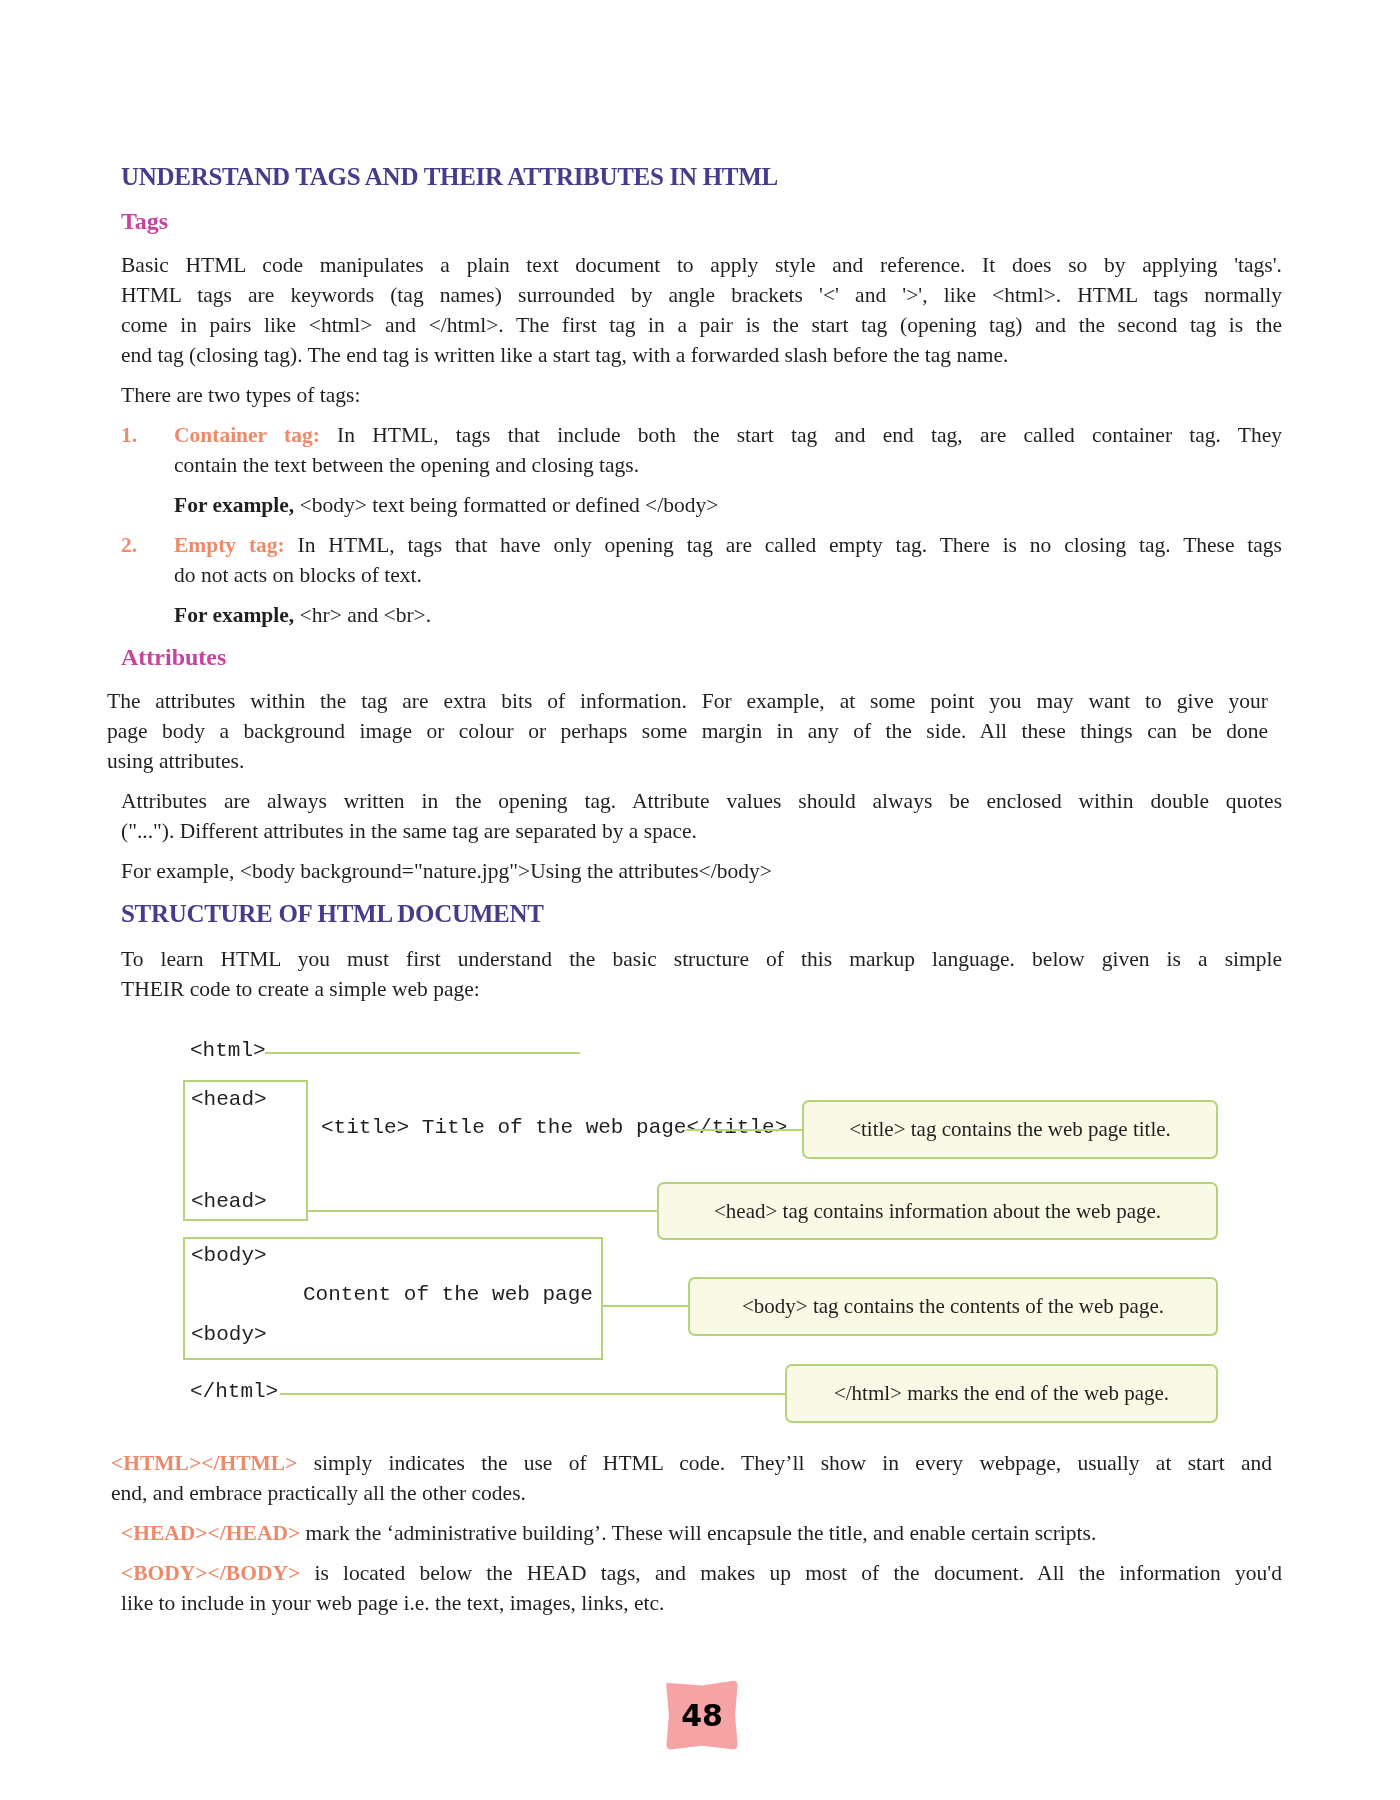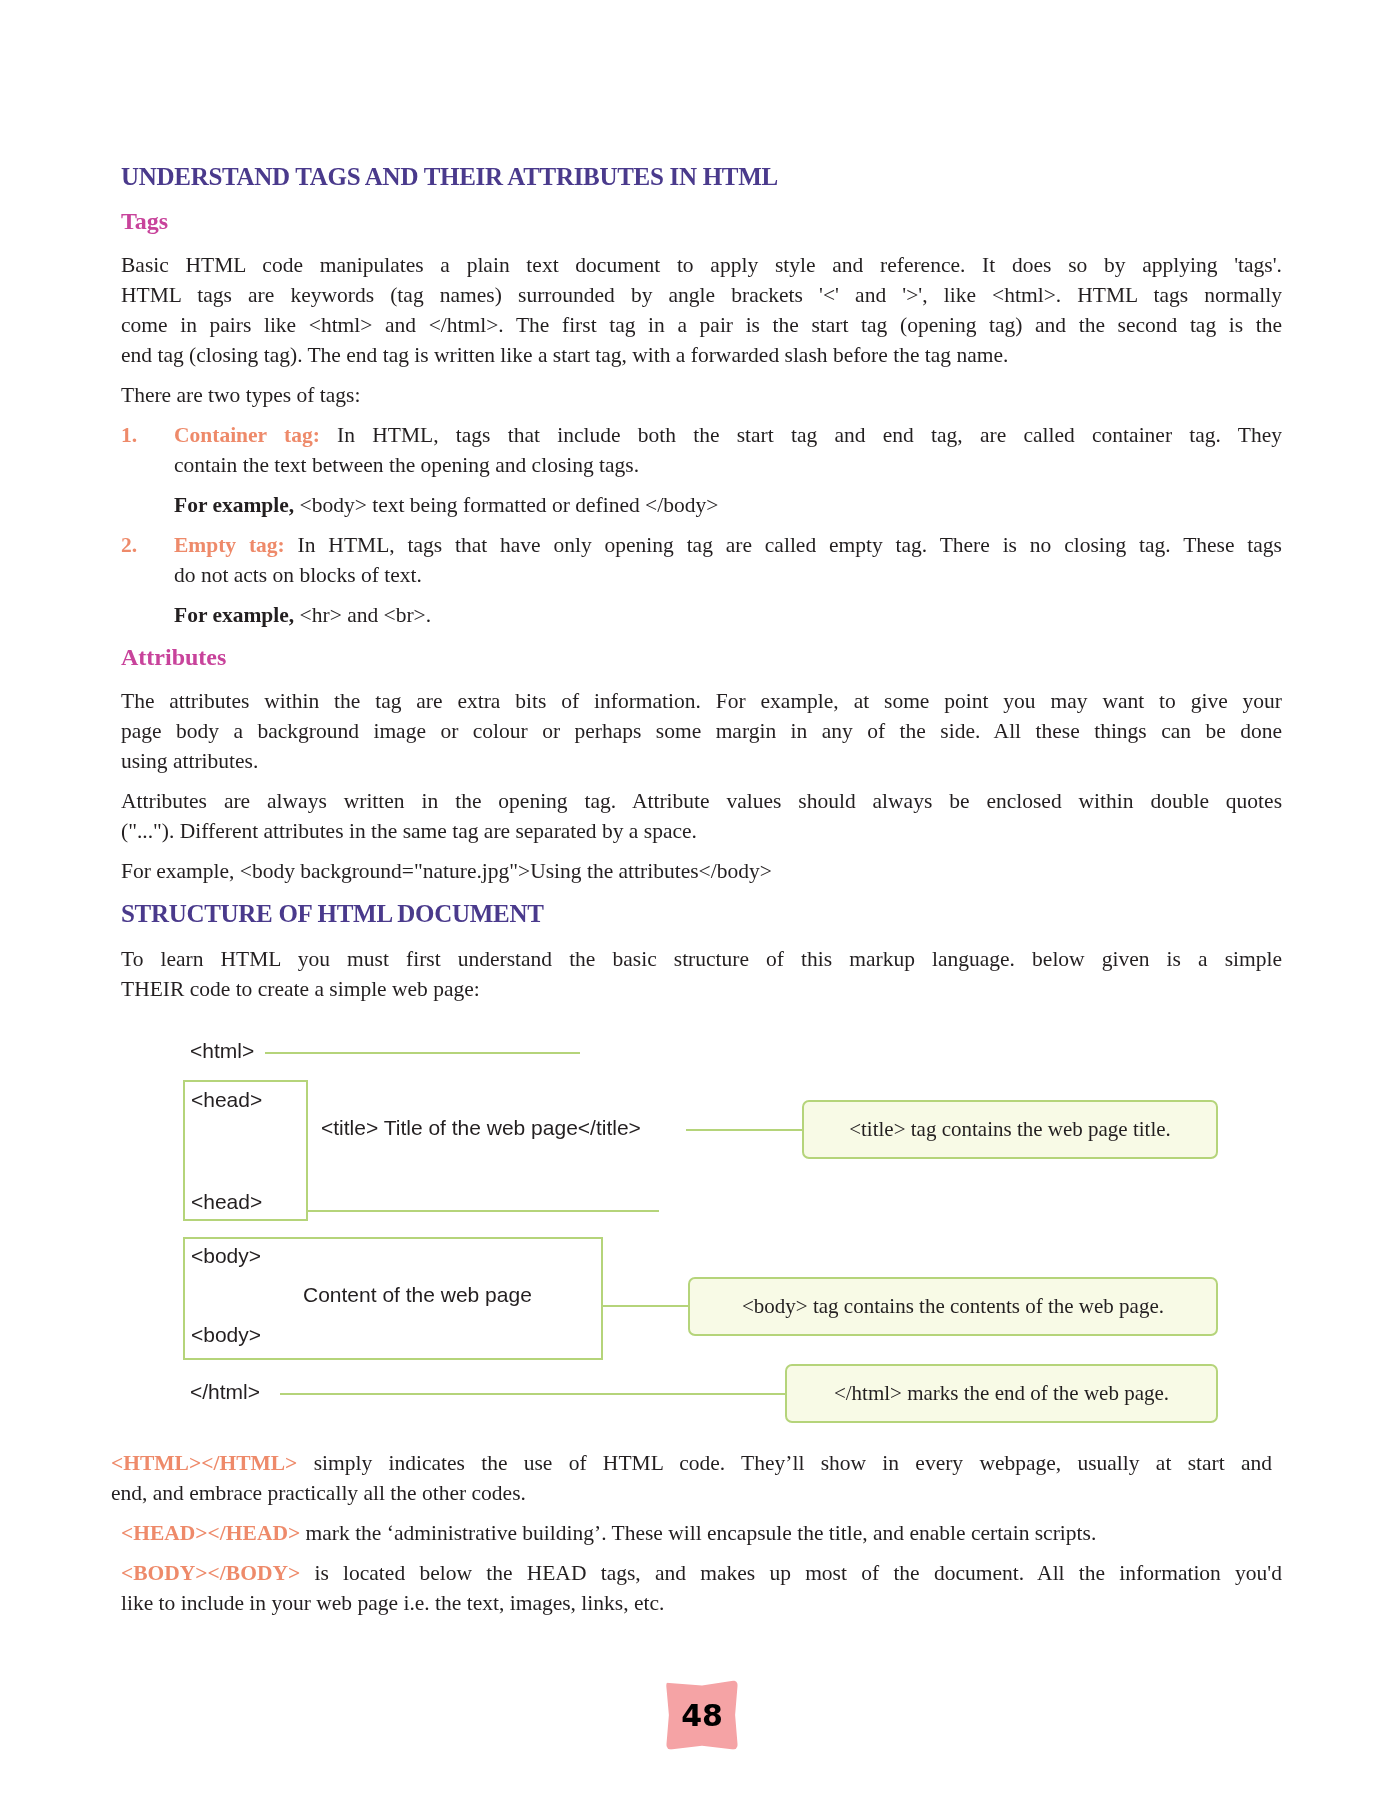--- a/index.html
+++ b/index.html
@@ -11,21 +11,21 @@
         font-size:25px; letter-spacing:-0.3px; white-space:nowrap; }
   .h2 { font-family:"Liberation Serif", serif; font-weight:bold; color:#c8439b; font-size:24px; }
   .p { font-family:"Liberation Serif", serif; font-size:21.5px; line-height:30px;
        text-align:justify; color:#231f20; }
   .p .line { display:block; white-space:nowrap; text-align-last:justify; }
   .p .line.last { text-align-last:left; }
   .accent { color:#ee8a6a; font-weight:bold; }
   .bold { font-weight:bold; }
   .num { color:#ee8a6a; font-weight:bold; font-family:"Liberation Serif", serif; font-size:21.5px; }
   
-  .dtext { font-family:Liberation Sans, sans-serif; font-size:21px; color:#231f20; white-space:nowrap; }
+  .dtext { font-family:Liberation Mono, monospace; font-size:21px; color:#231f20; white-space:nowrap; }
   .hline { position:absolute; height:2px; background:#b5d47a; }
   .frame { position:absolute; border:2px solid #b5d47a; box-sizing:border-box; background:#fff; }
   .callout { position:absolute; border:2px solid #b5d47a; border-radius:7px; background:#f8fae6;
              box-sizing:border-box; display:flex; align-items:center; justify-content:center;
              font-family:"Liberation Serif", serif; font-size:21px; color:#231f20; white-space:nowrap; }
   .badge { position:absolute; left:666px; top:1680px; width:72px; height:70px; background:#f5a3a5;
            border-radius:6px; clip-path:polygon(0% 4%, 50% 8%, 100% 0%, 96% 50%, 100% 100%, 50% 94%, 0% 100%, 4% 50%);
            display:flex; align-items:center; justify-content:center;
            font-family:"DejaVu Sans", sans-serif; font-weight:bold; font-size:30px; color:#000000; }
 </style>
@@ -64,21 +64,21 @@
       <span class="line"><span class="accent">Empty tag:</span><span> In HTML, tags that have only opening tag are called empty tag. There is no closing tag. These tags</span></span>
       <span class="line last">do not acts on blocks of text.</span>
     </div>
     <div class="p abs" style="left:53px; top:70px; white-space:nowrap;">
       <span class="bold">For example,</span><span> &lt;hr&gt; and &lt;br&gt;.</span>
     </div>
   </div>
 
   <div class="abs h2" style="left:121px; top:644px;">Attributes</div>
 
-  <div class="abs p" style="left:121px; top:686px; width:1161px;">
+  <div class="abs p" style="left:107px; top:686px; width:1161px;">
     <span class="line">The attributes within the tag are extra bits of information. For example, at some point you may want to give your</span>
     <span class="line">page body a background image or colour or perhaps some margin in any of the side. All these things can be done</span>
     <span class="line last">using attributes.</span>
   </div>
 
   <div class="abs p" style="left:121px; top:786px; width:1161px;">
     <span class="line">Attributes are always written in the opening tag. Attribute values should always be enclosed within double quotes</span>
     <span class="line last">("..."). Different attributes in the same tag are separated by a space.</span>
   </div>
 
@@ -98,20 +98,21 @@
 
     <div class="frame" style="left:183px; top:1080px; width:125px; height:141px;"></div>
     <div class="abs dtext" style="left:191px; top:1088px;">&lt;head&gt;</div>
     <div class="abs dtext" style="left:191px; top:1190px;">&lt;head&gt;</div>
 
     <div class="abs dtext" style="left:321px; top:1116px;">&lt;title&gt; Title of the web page&lt;/title&gt;</div>
     <div class="hline" style="left:686px; top:1129px; width:118px;"></div>
     <div class="callout" style="left:802px; top:1100px; width:416px; height:59px;">&lt;title&gt; tag contains the web page title.</div>
 
     <div class="hline" style="left:307px; top:1210px; width:352px;"></div>
+    <div class="callout" style="left:657px; top:1182px; width:561px; height:58px;">&lt;head&gt; tag contains information about the web page.</div>
 
     <div class="frame" style="left:183px; top:1237px; width:420px; height:123px;"></div>
     <div class="abs dtext" style="left:191px; top:1244px;">&lt;body&gt;</div>
     <div class="abs dtext" style="left:303px; top:1283px;">Content of the web page</div>
     <div class="abs dtext" style="left:191px; top:1323px;">&lt;body&gt;</div>
     <div class="hline" style="left:602px; top:1305px; width:88px;"></div>
     <div class="callout" style="left:688px; top:1277px; width:530px; height:59px;">&lt;body&gt; tag contains the contents of the web page.</div>
 
     <div class="abs dtext" style="left:190px; top:1380px;">&lt;/html&gt;</div>
     <div class="hline" style="left:280px; top:1393px; width:507px;"></div>

